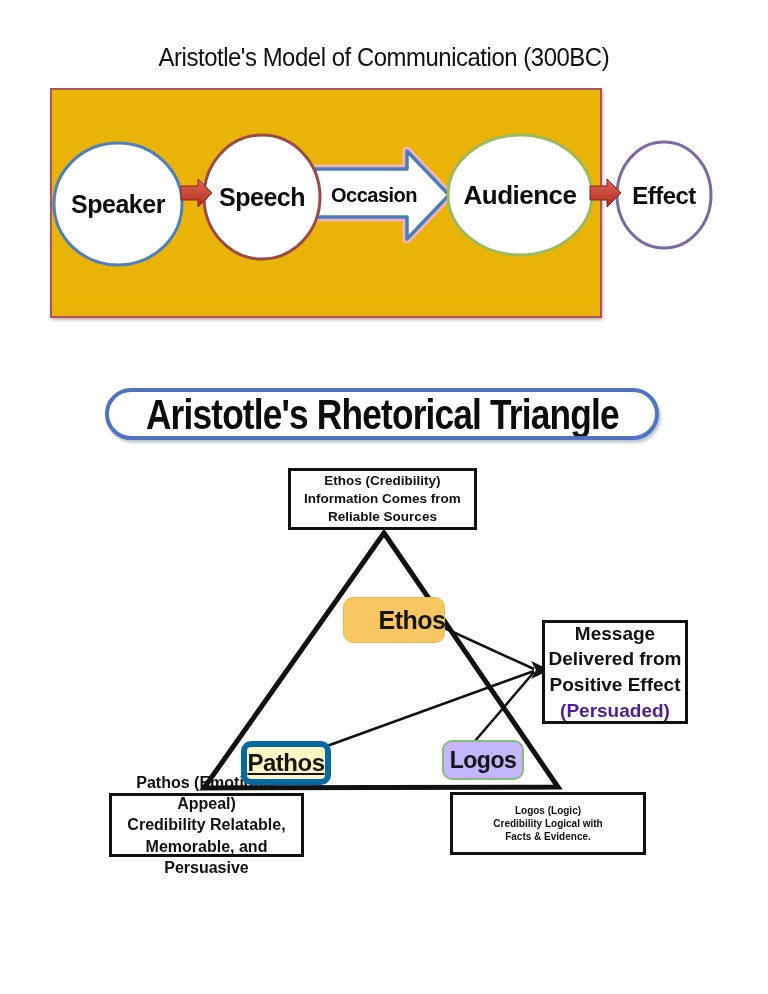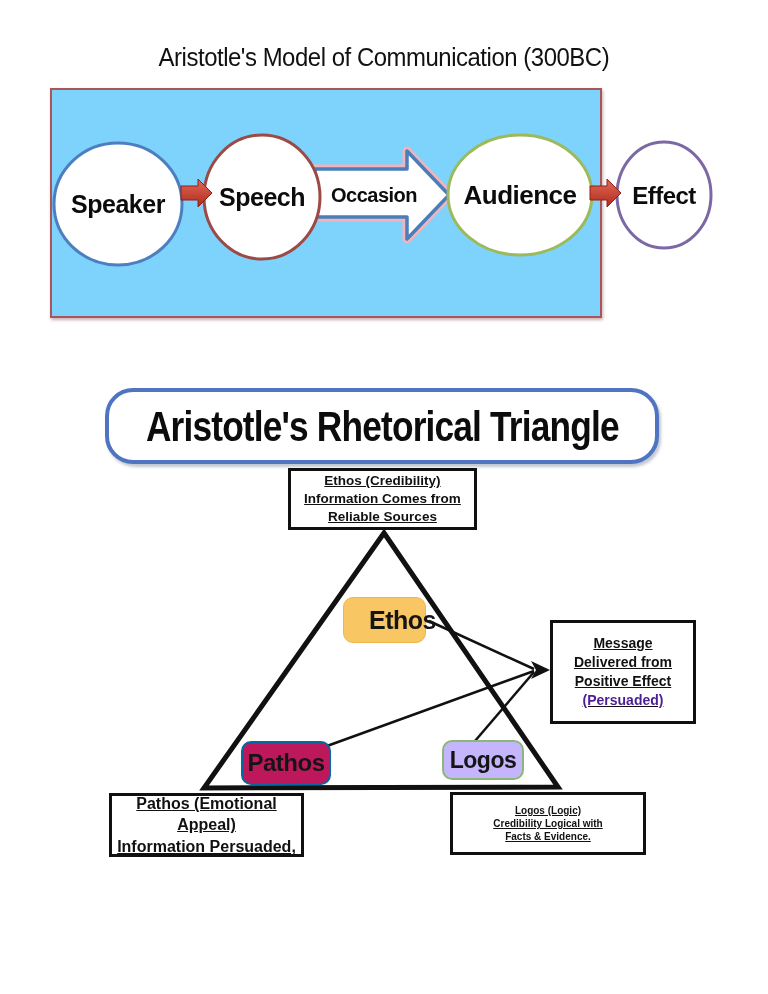--- a/index.html
+++ b/index.html
@@ -19,66 +19,65 @@
     text-align: center;
     font-size: 26px; font-weight: normal; color: #111;
     letter-spacing: -0.5px;
   }
   .comm-title span { display: inline-block; transform: scaleX(0.92); transform-origin: center; }
 
   .comm-frame {
     left: 50px; top: 88px; width: 552px; height: 230px;
     border: 2px solid #a8565b;
     box-shadow: 1px 2px 3px rgba(140, 80, 85, 0.45);
-    background: #7dd3fc;
+    background: #eab308;
   }
   .comm-frame svg { display: block; }
   svg text { font-family: "Liberation Sans", sans-serif; }
 
   
   .tri-title-box {
-    left: 105px; top: 388px; width: 554px; height: 76px;
+    left: 105px; top: 388px; width: 554px; height: 52px;
     border: 4px solid #4f74c2; border-radius: 28px;
     background: #ffffff;
     box-shadow: 2px 3px 3px rgba(120, 130, 150, 0.45);
     display: flex; align-items: center; justify-content: center;
     overflow: hidden;
   }
   .tri-title-box h2 {
     font-size: 43px; font-weight: bold; color: #0c0c0c;
     letter-spacing: -1px; white-space: nowrap;
     transform: scaleX(0.82); transform-origin: center;
   }
 
   .txt-box {
     border: 3px solid #101010;
     background: #ffffff;
     display: flex; flex-direction: column;
     align-items: center; justify-content: center;
     text-align: center;
     font-weight: bold; color: #111;
     line-height: 1.32;
-    text-decoration: underline;
   }
   .ethos-top-box  { left: 288px; top: 468px; width: 189px; height: 62px;  font-size: 13.5px; }
-  .message-box    { left: 542px; top: 620px; width: 146px; height: 104px; font-size: 14px; line-height: 1.35; margin-left: 8px; }
+  .message-box    { left: 542px; top: 620px; width: 146px; height: 104px; font-size: 19px; line-height: 1.35; }
   .pathos-box     { left: 109px; top: 793px; width: 195px; height: 64px;  font-size: 16px; }
   .logos-box      { left: 450px; top: 792px; width: 196px; height: 63px;  font-size: 10px; }
   .persuaded-line { color: #4c1d95; }
 
   .vertex-label {
     display: flex; align-items: center; justify-content: center;
     font-weight: bold; color: #151515;
     border-radius: 10px;
     letter-spacing: -0.5px;
   }
-  .ethos-label  { left: 343px; top: 597px; width: 83px; height: 46px; font-size: 25px;
+  .ethos-label  { left: 343px; top: 597px; width: 102px; height: 46px; font-size: 25px;
                   background: #f8c763; border: 1px solid #edb64f; padding-left: 36px; }
   .pathos-label { left: 241px; top: 741px; width: 90px; height: 44px; font-size: 24px;
-                  background: #be185d; border: 2px solid #0369a1; }
+                  background: #fef9c3; border: 6px solid #0369a1; text-decoration: underline; }
   .logos-label  { left: 442px; top: 740px; width: 82px; height: 40px; font-size: 23px;
                   background: #c4b5fd; border: 2px solid #8ab977; }
 </style>
 </head>
 <body>
 
 <div class="abs comm-title">
   <span>Aristotle's Model of Communication (300BC)</span>
 </div>
 
@@ -135,21 +134,22 @@
 
 <div class="abs txt-box message-box">
   <div>Message</div>
   <div>Delivered from</div>
   <div>Positive Effect</div>
   <div class="persuaded-line">(Persuaded)</div>
 </div>
 
 <div class="abs txt-box pathos-box">
   <div>Pathos (Emotional Appeal)</div>
-  <div>Information Persuaded,</div>
+  <div>Credibility Relatable,</div>
+  <div>Memorable, and Persuasive</div>
 </div>
 
 <div class="abs txt-box logos-box">
   <div>Logos (Logic)</div>
   <div>Credibility Logical with</div>
   <div>Facts &amp; Evidence.</div>
 </div>
 
 <div class="abs vertex-label ethos-label">Ethos</div>
 <div class="abs vertex-label pathos-label">Pathos</div>

